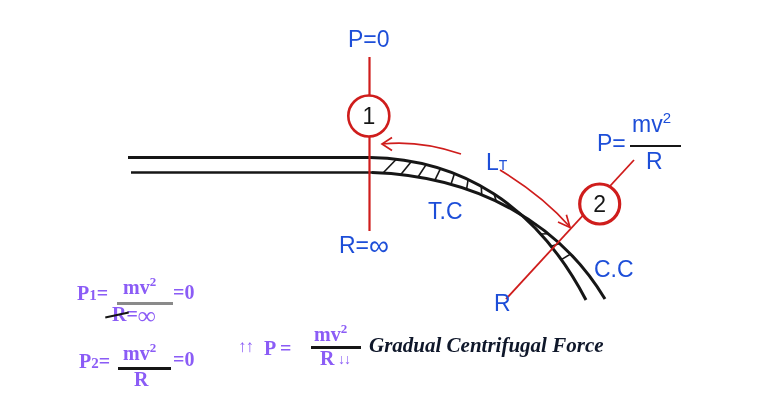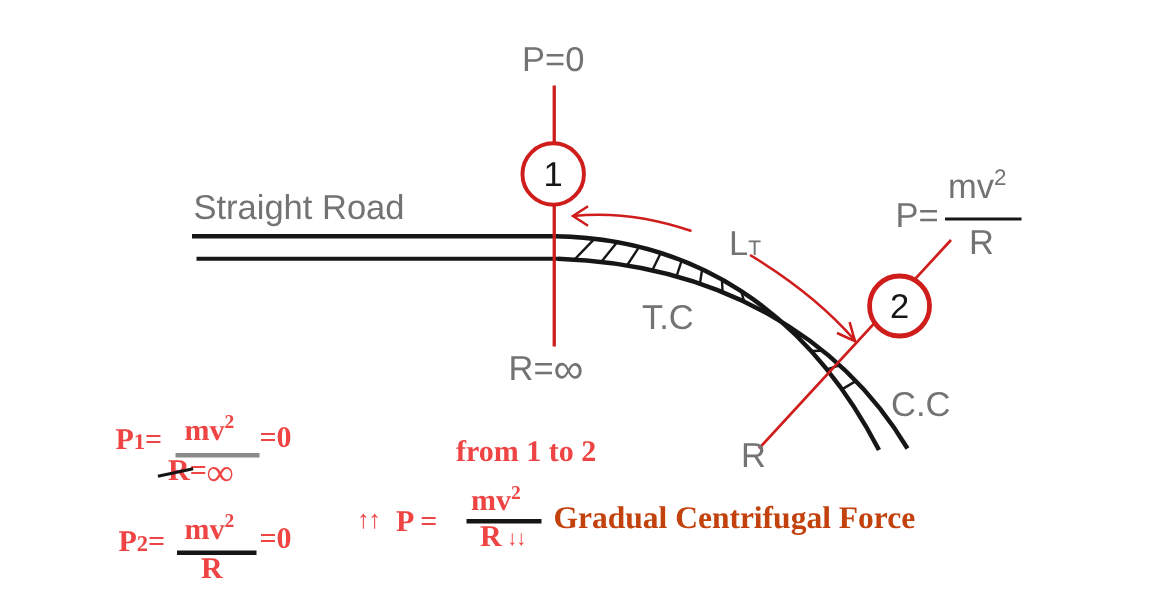--- a/index.html
+++ b/index.html
@@ -1,37 +1,37 @@
 <!DOCTYPE html>
 <html><head>
 <meta charset="utf-8">
 <style>
   html,body{margin:0;padding:0;background:#ffffff;}
   .canvas{position:relative;width:768px;height:403px;background:#ffffff;overflow:hidden;
           font-family:"Liberation Sans",sans-serif;color:#161616;}
   .canvas svg{position:absolute;left:0;top:0;}
-  .lbl{position:absolute;font-size:23px;color:#737373;white-space:nowrap;line-height:1.05;}
+  .lbl{position:absolute;font-size:23px;color:#1d4ed8;white-space:nowrap;line-height:1.05;}
   .inf{font-size:28px;line-height:0.8;vertical-align:-2px;}
   .sub-t{font-size:14px;}
   .sup2{font-size:15px;vertical-align:super;line-height:0;}
   .bar{position:absolute;height:2.5px;background:#161616;}
   
-  .f{position:absolute;font-family:"Liberation Serif",serif;font-weight:bold;color:#ef4444;
+  .f{position:absolute;font-family:"Liberation Serif",serif;font-weight:bold;color:#8b5cf6;
      white-space:nowrap;line-height:1.05;}
   .f-big{font-size:20px;}
   .f-idx{font-size:15px;}
   .f-sup{font-size:13px;vertical-align:super;line-height:0;}
   .f-inf{font-size:25px;line-height:0.8;vertical-align:-3px;}
   .bar-gray{background:#8a8a8a;}
   .struck{position:relative;display:inline-block;}
   .struck::after{content:"";position:absolute;left:-7px;right:-3px;top:48%;height:2px;
                  background:#141414;transform:rotate(-12deg);}
   .arrows-up{font-size:17px;letter-spacing:-1px;}
   .arrows-down{font-size:14px;letter-spacing:-1px;}
-  .red-note{color:#c2410c;font-size:21px;}
+  .red-note{color:#0f172a;font-size:21px;font-style:italic;}
 </style>
 </head>
 <body>
 
 <div class="canvas">
 
   <svg id="lines" width="768" height="403" viewBox="0 0 768 403">
 
     <line x1="128" y1="157.5" x2="370" y2="157.5" stroke="#161616" stroke-width="3"></line>
     <line x1="131" y1="172.5" x2="372" y2="172.5" stroke="#161616" stroke-width="2.6"></line>
@@ -64,21 +64,20 @@
     <path d="M392,137.5 L382,144 L392,150.5" fill="none" stroke="#cf1d1c" stroke-width="1.7"></path>
     <path d="M500,170 Q543,196 570,227" fill="none" stroke="#cf1d1c" stroke-width="1.7"></path>
     <path d="M558,222 L570,227.5 L566.4,214.8" fill="none" stroke="#cf1d1c" stroke-width="1.7"></path>
 
     <circle cx="368.8" cy="116" r="20.5" fill="#ffffff" stroke="#cf1d1c" stroke-width="2.6"></circle>
     <text x="368.8" y="124" text-anchor="middle" font-size="23" fill="#161616" font-family="Liberation Sans, sans-serif">1</text>
     <circle cx="599.7" cy="204" r="20" fill="#ffffff" stroke="#cf1d1c" stroke-width="3.2"></circle>
     <text x="599.7" y="212" text-anchor="middle" font-size="23" fill="#161616" font-family="Liberation Sans, sans-serif">2</text>
   </svg>
 
-  <div class="lbl" style="left:129px;top:126px;">Straight Road</div>
   <div class="lbl" style="left:348px;top:27px;">P=0</div>
   <div class="lbl" style="left:339px;top:233px;"><span>R=</span><span class="inf">∞</span></div>
   <div class="lbl" style="left:486px;top:150px;"><span>L</span><span class="sub-t">T</span></div>
   <div class="lbl" style="left:428px;top:199px;">T.C</div>
   <div class="lbl" style="left:594px;top:257px;">C.C</div>
   <div class="lbl" style="left:494px;top:291px;">R</div>
 
   <div class="lbl" style="left:597px;top:131px;">P=</div>
   <div class="lbl" style="left:632px;top:112px;"><span>mv</span><span class="sup2">2</span></div>
   <div class="bar" style="left:630px;top:144.5px;width:51px;"></div>
@@ -89,21 +88,20 @@
   <div class="f f-big" style="left:173px;top:282px;">=0</div>
   <div class="bar bar-gray" style="left:117px;top:302px;width:56px;"></div>
   <div class="f f-big" style="left:112px;top:304px;"><span class="struck">R</span><span>=</span><span class="f-inf">∞</span></div>
 
   <div class="f f-big" style="left:79px;top:351px;"><span>P</span><span class="f-idx">2</span><span>=</span></div>
   <div class="f f-big" style="left:123px;top:343px;"><span>mv</span><span class="f-sup">2</span></div>
   <div class="f f-big" style="left:173px;top:349px;">=0</div>
   <div class="bar" style="left:118px;top:367px;width:53px;"></div>
   <div class="f f-big" style="left:134px;top:369px;">R</div>
 
-  <div class="f f-big" style="left:304px;top:291px;">from 1 to 2</div>
   <div class="f arrows-up" style="left:238px;top:338px;">↑↑</div>
   <div class="f f-big" style="left:264px;top:338px;">P =</div>
   <div class="f f-big" style="left:314px;top:324px;"><span>mv</span><span class="f-sup">2</span></div>
   <div class="bar" style="left:311px;top:346px;width:50px;"></div>
   <div class="f f-big" style="left:320px;top:348px;">R</div>
   <div class="f arrows-down" style="left:338px;top:353px;">↓↓</div>
   <div class="f red-note" style="left:369px;top:334px;">Gradual Centrifugal Force</div>
 
 </div>
 

